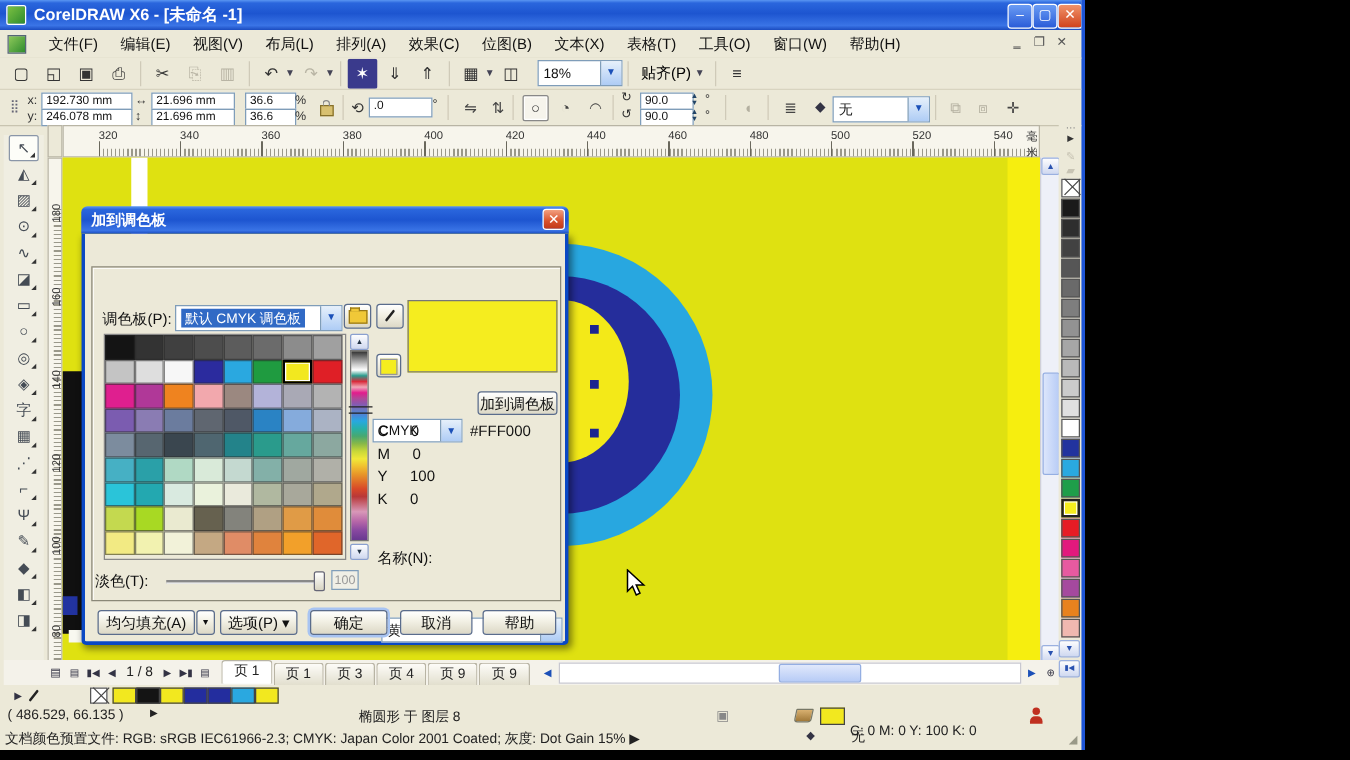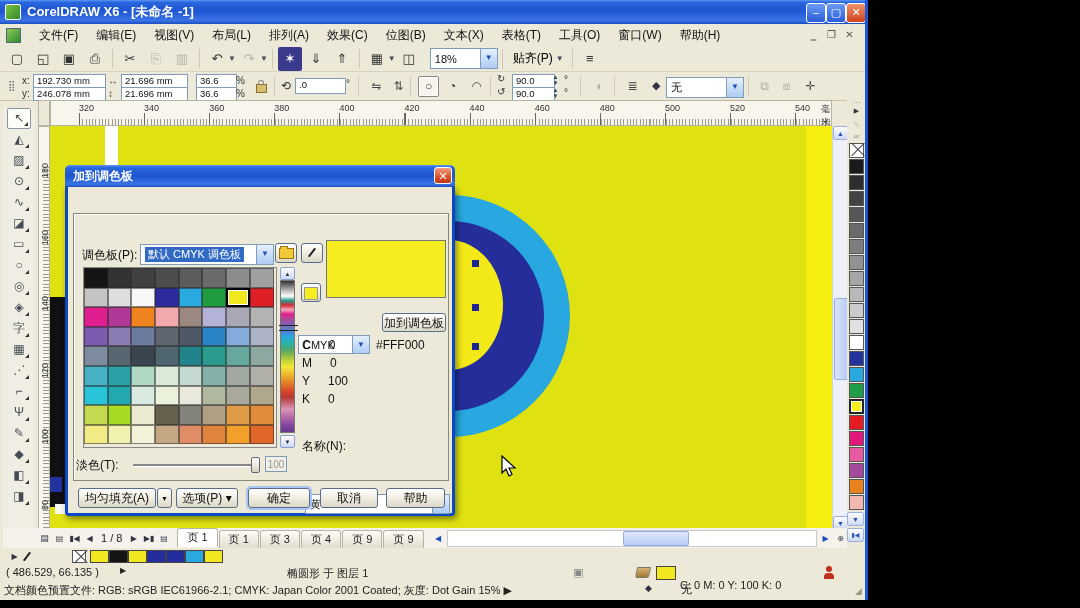--- a/index.html
+++ b/index.html
@@ -407,30 +407,30 @@
         <div class="swatch" style="background: rgb(165, 73, 158);"></div>
         <div class="swatch" style="background: rgb(232, 130, 30);"></div>
         <div class="swatch" style="background: rgb(240, 184, 176);"></div>
       </span>
     <div class="sbtn" style="position:static;width:17px;margin-top:2px;">▼</div>
     <div class="sbtn" style="position:static;width:17px;margin-top:2px;font-size:6px;">▮◀</div>
   </div>
 
   <div class="statusrow" style="left:6px;top:566px;">( 486.529, 66.135 )</div>
   <div class="statusrow" style="left:120px;top:566px;font-size:8px;">▶</div>
-  <div class="statusrow" style="left:287px;top:566px;">椭圆形 于 图层 1</div>
+  <div class="statusrow" style="left:287px;top:566px;">椭圆形 于 图层 8</div>
   <div class="statusrow" style="left:573px;top:566px;color:#888;">▣</div>
   <div class="abs bucket" style="left:636px;top:567px;"></div>
   <div class="abs" style="left:656px;top:566px;width:18px;height:12px;background:#f2e81f;border:1px solid #444;"></div>
   <div class="statusrow" style="left:680px;top:566px;margin-top:13px;">C: 0 M: 0 Y: 100 K: 0</div>
   <div class="statusrow pennib" style="left:645px;top:583px;">◆</div>
 
   <div class="statusrow" style="left:681px;top:582px;">无</div>
   <div class="user" style="left:824px;top:573px;"></div>
-  <div class="statusrow" style="left:4px;top:583px;">文档颜色预置文件: RGB: sRGB IEC61966-2.1; CMYK: Japan Color 2001 Coated; 灰度: Dot Gain 15% ▶</div>
+  <div class="statusrow" style="left:4px;top:583px;">文档颜色预置文件: RGB: sRGB IEC61966-2.3; CMYK: Japan Color 2001 Coated; 灰度: Dot Gain 15% ▶</div>
   <div class="grip" style="left:855px;top:586px;">◢</div>
 
   <div class="abs dialog">
     <div class="dtitle">
       <span>加到调色板</span>
       <div class="dclose">✕</div>
     </div>
     <span id="dg-tabs"></span>
     <div class="dpanel"></div>
 

